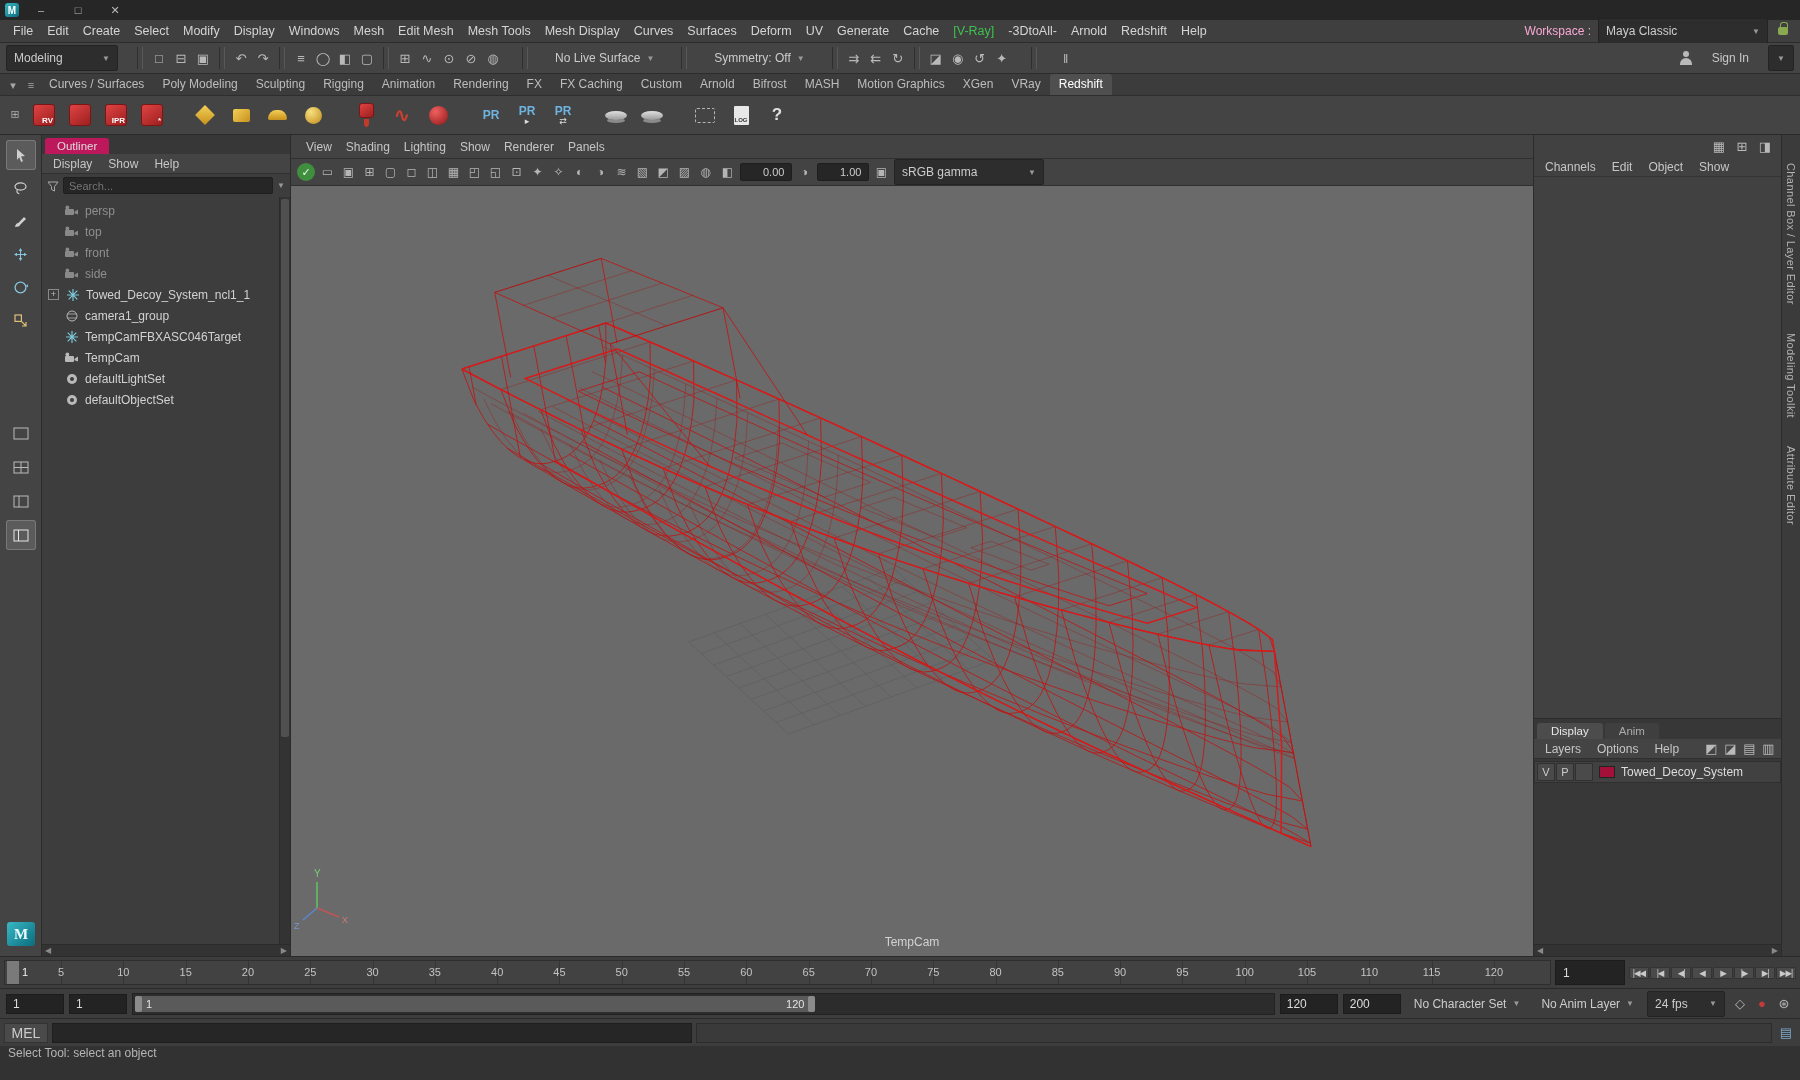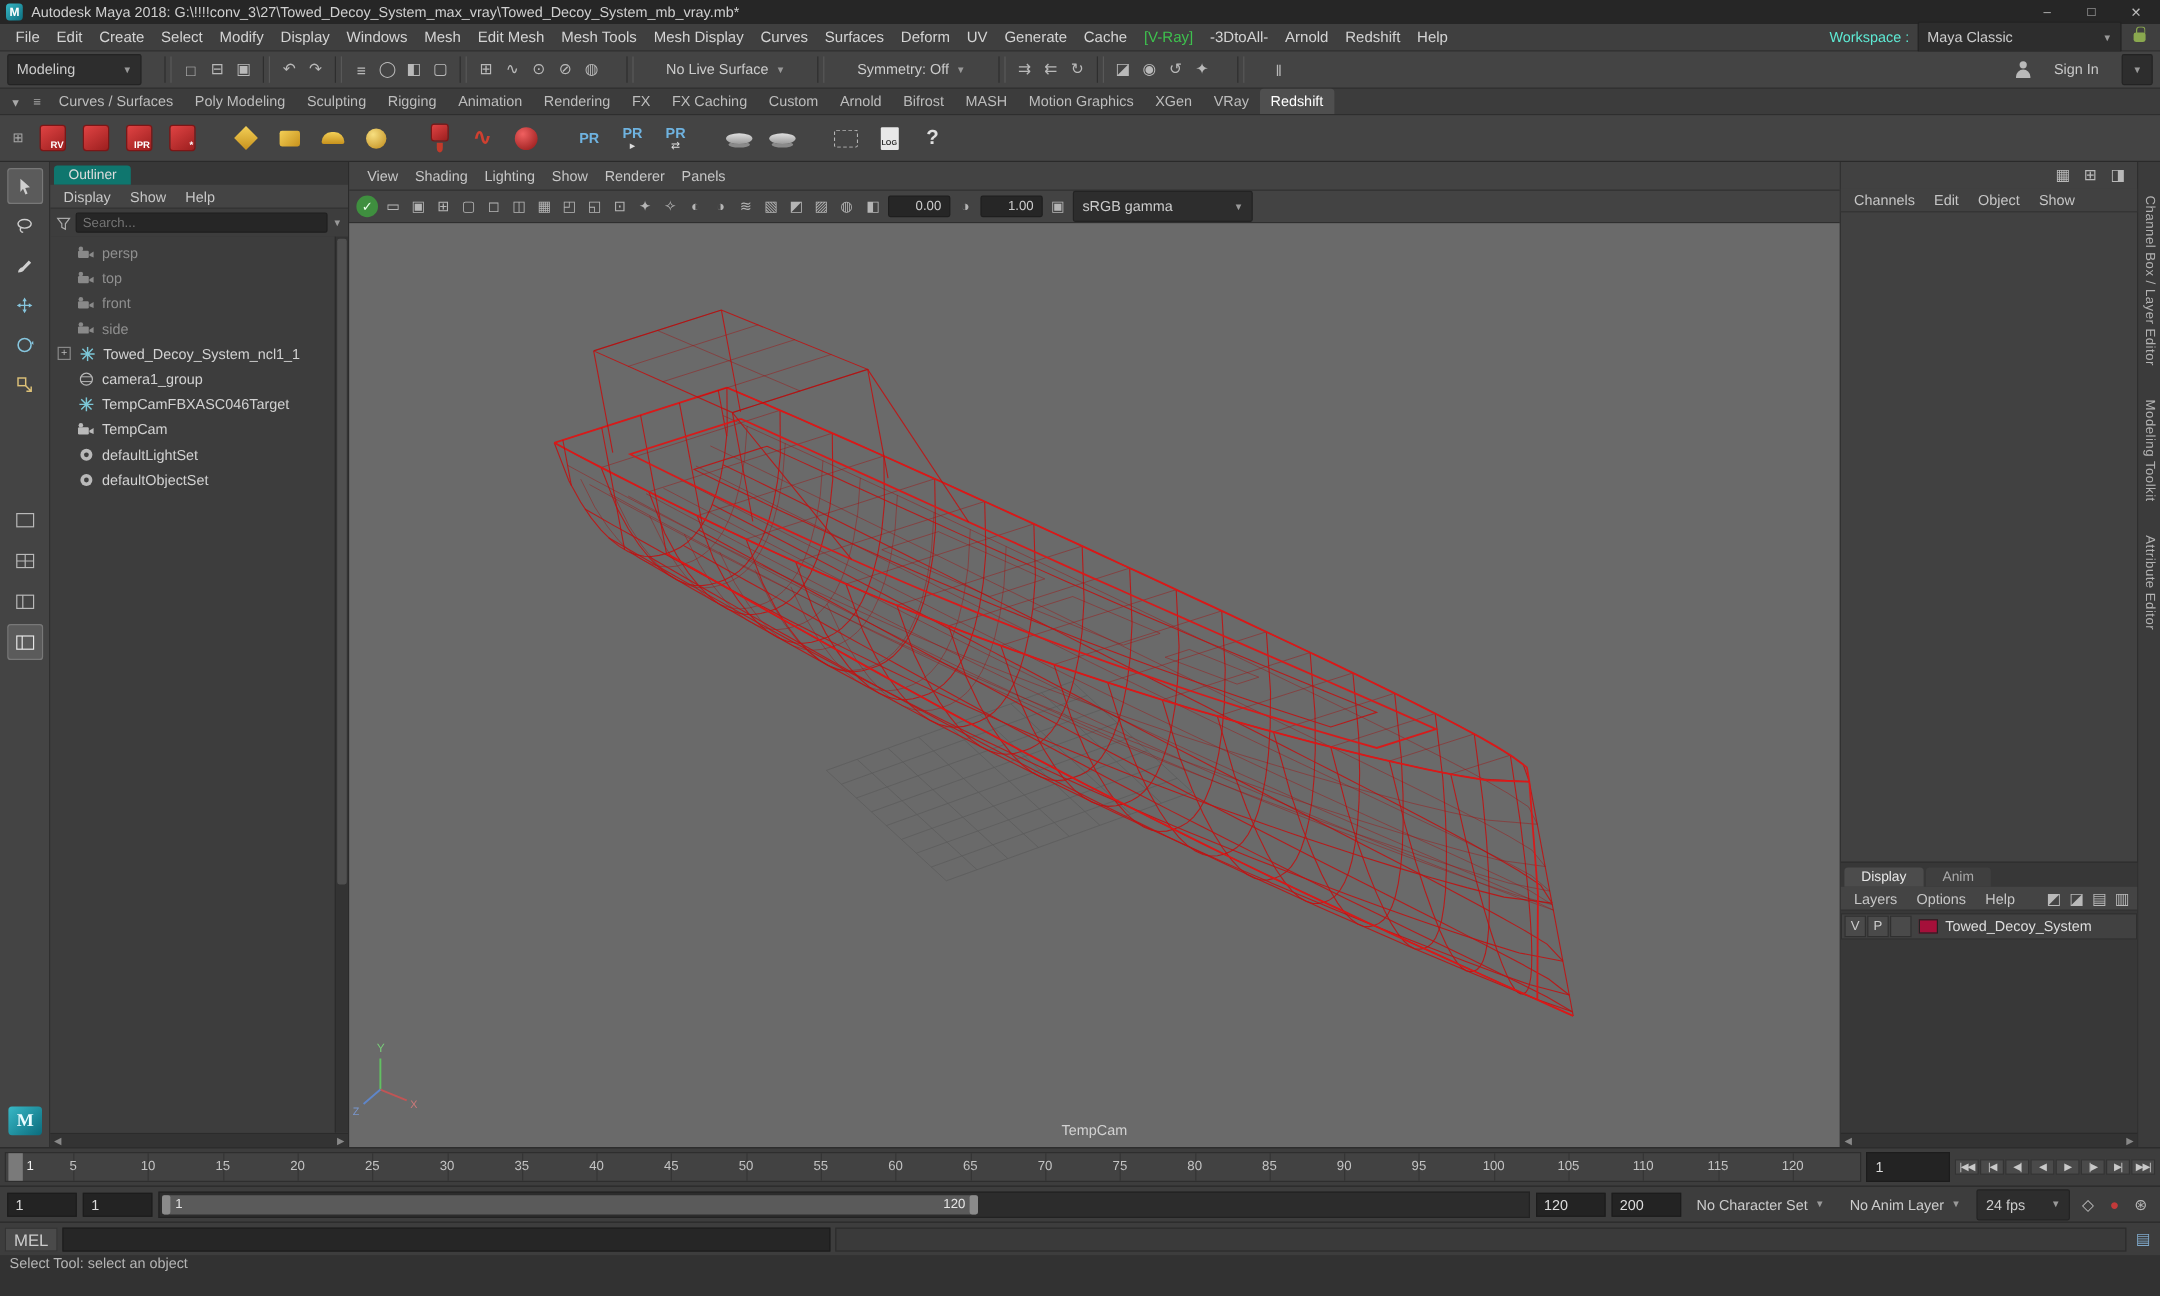--- a/index.html
+++ b/index.html
@@ -14,21 +14,21 @@
   color:#fff;font-size:10px;font-weight:bold;display:flex;align-items:center;justify-content:center}
 #titlebar .title{flex:1;white-space:nowrap;overflow:hidden}
 .win-btn{width:30px;text-align:center;color:#bbb;font-size:11px;cursor:pointer}
 
 
 #menubar{position:absolute;top:20px;left:0;width:1800px;height:23px;background:#3f3f3f;
   border-bottom:1px solid #2c2c2c;display:flex;align-items:center;padding:0 6px}
 #menu-items{display:flex;align-items:center}
 .menu-item{padding:3px 7px;color:#d4d4d4;font-size:12.5px;cursor:pointer;white-space:nowrap}
 .spacer{flex:1}
-.ws-label{color:#5eead4;margin-right:7px}
+.ws-label{color:#f9a8d4;margin-right:7px}
 .dropdown{background:#2d2d2d;border:1px solid #232323;border-radius:2px;height:18px;
   display:flex;align-items:center;gap:6px;padding:12px 7px;color:#ccc;cursor:pointer;white-space:nowrap}
 .dropdown.ghost{background:transparent;border-color:transparent}
 .caret{font-size:8px;color:#999}
 .lock-icon{width:10px;height:8px;background:#8aa84f;border-radius:2px;position:relative;margin:0 6px 0 10px}
 .lock-icon::before{content:"";position:absolute;left:2px;top:-5px;width:6px;height:5px;
   border:1.5px solid #8aa84f;border-bottom:none;border-radius:3px 3px 0 0}
 
 
 #statusline{position:absolute;top:43px;left:0;width:1800px;height:31px;background:#444;
@@ -79,21 +79,21 @@
 .tool-btn{width:30px;height:30px;display:flex;align-items:center;justify-content:center;border-radius:3px;cursor:pointer}
 .tool-btn.active{background:#5b5b5b;box-shadow:inset 0 0 0 1px #787878}
 #layout-list{margin-top:80px;display:flex;flex-direction:column;gap:4px;align-items:center}
 .maya-logo{position:absolute;bottom:10px;left:7px;width:28px;height:24px;border-radius:3px;
   background:linear-gradient(135deg,#38b8c6,#0b6c7d);color:#eafcff;font-weight:bold;font-size:15px;
   display:flex;align-items:center;justify-content:center;font-family:"Liberation Serif","DejaVu Serif",serif}
 
 #outliner{position:absolute;left:42px;top:0;width:249px;height:821px;background:#3d3d3d;
   border-right:1px solid #2b2b2b;display:flex;flex-direction:column}
 .ol-tabrow{height:19px;background:#373737;display:flex;align-items:flex-end}
-.ol-tab{background:#0f766e;padding:2px 12px;font-size:11.5px;color:#ddd;border-radius:3px 3px 0 0;margin-left:3px;cursor:pointer}
+.ol-tab{background:#be185d;padding:2px 12px;font-size:11.5px;color:#ddd;border-radius:3px 3px 0 0;margin-left:3px;cursor:pointer}
 .panel-menus{height:20px;background:#444;display:flex;align-items:center;padding:0 4px;gap:2px;border-bottom:1px solid #303030}
 .panel-menu{padding:2px 7px;font-size:12px;color:#c6c6c6;cursor:pointer}
 .ol-search{height:23px;display:flex;align-items:center;gap:4px;padding:2px 5px;background:#3d3d3d}
 .ol-search input{flex:1;height:17px;background:#262626;border:1px solid #1f1f1f;border-radius:2px;
   color:#ccc;font-size:11px;padding:0 5px;outline:none;font-family:inherit}
 #ol-list{flex:1;position:relative;overflow:hidden;background:#3d3d3d;padding-top:3px}
 .ol-row{height:21px;display:flex;align-items:center;padding-left:22px;gap:6px;font-size:12px;color:#d2d2d2;cursor:pointer}
 .ol-row.dim{color:#8f8f8f}
 .ol-exp{width:11px;height:11px;border:1px solid #888;color:#bbb;font-size:9px;line-height:9px;text-align:center;margin-left:-16px;flex:none}
 .ol-icon{width:15px;display:flex;justify-content:center;flex:none}
@@ -174,21 +174,20 @@
   font-family:"Liberation Mono","DejaVu Sans Mono",monospace;font-size:12px;padding:0 6px;outline:none}
 .cmd-feedback{flex:1;height:20px;background:#3a3a3a;border:1px solid #2c2c2c}
 #helpline{position:absolute;top:1046px;left:0;width:1800px;height:34px;background:#323232;
   display:flex;align-items:flex-start;padding:0 8px;color:#b5b5b5;font-size:12px}
 </style>
 </head>
 <body>
 
 <div id="titlebar">
   <div class="app-icon">M</div>
-  <span class="title">Autodesk Maya 2018: G:\!!!!conv_3\27\Towed_Decoy_System_max_vray\Towed_Decoy_System_mb_vray.mb*</span>
   <span class="win-btn">–</span>
   <span class="win-btn">□</span>
   <span class="win-btn">✕</span>
 </div>
 
 <div id="menubar">
   <div id="menu-items">
       <span class="menu-item">File</span>
       <span class="menu-item">Edit</span>
       <span class="menu-item">Create</span>

